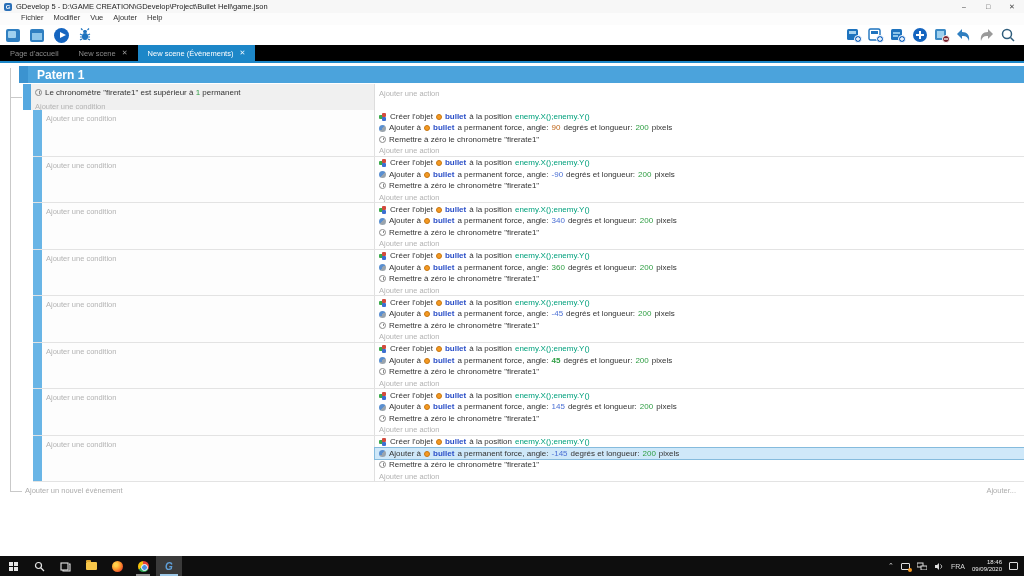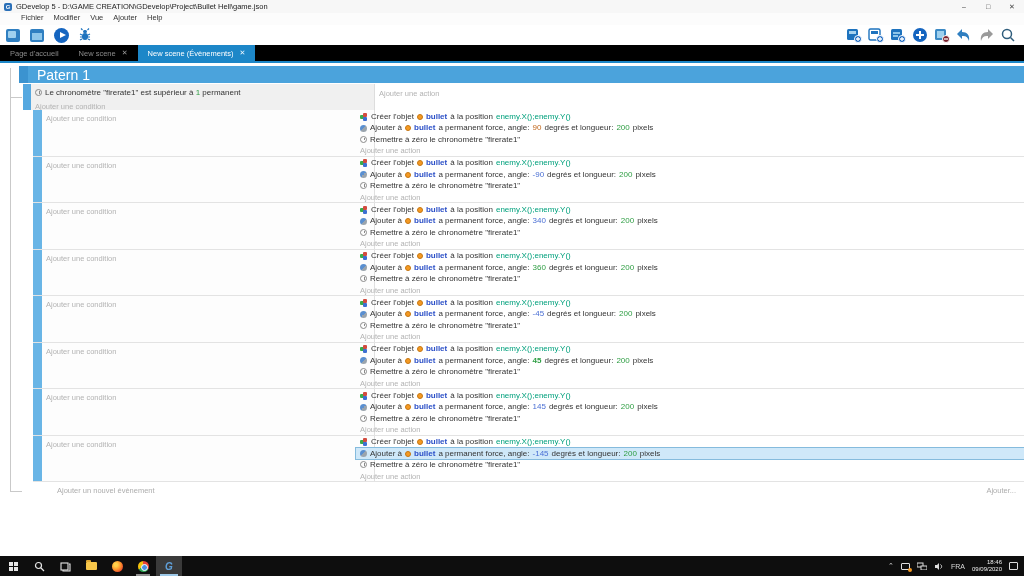--- a/index.html
+++ b/index.html
@@ -39,21 +39,21 @@
   .accent-line { position:absolute; top:61px; left:0; right:0; height:2px; background:var(--accent-blue); }
 
   
   .events { position:absolute; top:63px; left:0; right:0; height:493px; background:#fff; overflow:hidden; }
   .tree-v { position:absolute; left:10px; top:5px; width:1px; height:424px; background:#c9c9c9; }
   .tree-h1 { position:absolute; left:10px; top:34px; width:12px; height:1px; background:#c9c9c9; }
   .tree-h2 { position:absolute; left:10px; top:428px; width:12px; height:1px; background:#c9c9c9; }
 
   .comment-bar { position:absolute; left:19px; right:0; top:3px; height:17px; background:var(--comment-bar); display:flex; align-items:center; }
   .comment-handle { width:9px; height:17px; background:#3b93d0; }
-  .comment-title { color:#fff; font-weight:normal; font-size:14px; padding-left:9px; }
+  .comment-title { color:#fff; font-weight:bold; font-size:12px; padding-left:9px; }
 
   .main-event { position:absolute; left:23px; right:0; top:21px; height:26px; border-bottom:1px solid #e0e0e0; }
   .main-handle { position:absolute; left:0; top:0; width:8px; height:26px; background:var(--handle-main); }
   .main-cond { position:absolute; left:8px; width:344px; top:0; height:26px; background:#f0f0f0; border-right:1px solid #ddd; }
   .main-act { position:absolute; left:352px; right:0; top:0; height:26px; background:#fff; }
 
   .sentence { font-size:8px; color:#333; line-height:11.5px; white-space:nowrap; display:flex; align-items:center; gap:3px; padding-left:4px; }
   .placeholder { font-size:7.5px; color:var(--placeholder); line-height:11px; padding-left:4px; display:block; }
   .obj { color:var(--object-blue); font-weight:bold; }
   .expr { color:var(--expr-teal); }
@@ -67,26 +67,26 @@
   .create-ic i { position:absolute; width:4px; height:4px; border-radius:1px; }
   .create-ic i:nth-child(1){ left:0; top:2px; background:#3bab4a; }
   .create-ic i:nth-child(2){ left:3px; top:0; background:#d24b3e; }
   .create-ic i:nth-child(3){ left:3px; top:4px; background:#3c6fd1; }
   .force-ic { width:7px; height:7px; border-radius:50%; background:linear-gradient(135deg,#5a8fd0 50%,#9aa4ad 50%); }
 
   .sub-events { position:absolute; left:33px; right:0; top:47px; }
   .sub-event { position:relative; height:46.5px; border-bottom:1px solid #e3e3e3; }
   .sub-handle { position:absolute; left:0; top:0; width:9px; height:100%; background:var(--handle-sub); }
   .sub-cond { position:absolute; left:9px; width:333px; top:0; height:100%; border-right:1px solid #e0e0e0; background:#fdfdfd; }
-  .sub-act { position:absolute; left:323px; right:0; top:0; height:100%; padding-top:1px; }
+  .sub-act { position:absolute; left:342px; right:0; top:0; height:100%; padding-top:1px; }
   .act-line { height:11.4px; display:flex; align-items:center; }
   .act-line.selected { background:var(--selection-bg); outline:1px solid var(--selection-border); }
 
   .footer-links { position:absolute; left:0; right:0; top:423px; height:12px; }
-  .add-event-link { position:absolute; left:25px; font-size:7.5px; color:#adadad;margin-left:32px; }
+  .add-event-link { position:absolute; left:25px; font-size:7.5px; color:#adadad; }
   .add-more-link { position:absolute; right:8px; font-size:7.5px; color:#adadad; }
 
   
   .taskbar { position:absolute; bottom:0; left:0; right:0; height:20px; background:#0e0e0e; display:flex; align-items:stretch; }
   .tb-app { width:26px; display:flex; align-items:center; justify-content:center; position:relative; }
   .tb-app.running::after { content:""; position:absolute; bottom:0; left:6px; right:6px; height:2px; background:#8f8f8f; }
   .tb-app.active-app { background:#3a3a3a; }
   .tb-app.active-app::after { content:""; position:absolute; bottom:0; left:4px; right:4px; height:2px; background:#9ec9e8; }
   .start-ic { width:9px; height:9px; display:grid; grid-template-columns:4px 4px; grid-gap:1px; }
   .start-ic span { background:#e6e6e6; width:4px; height:4px; }

